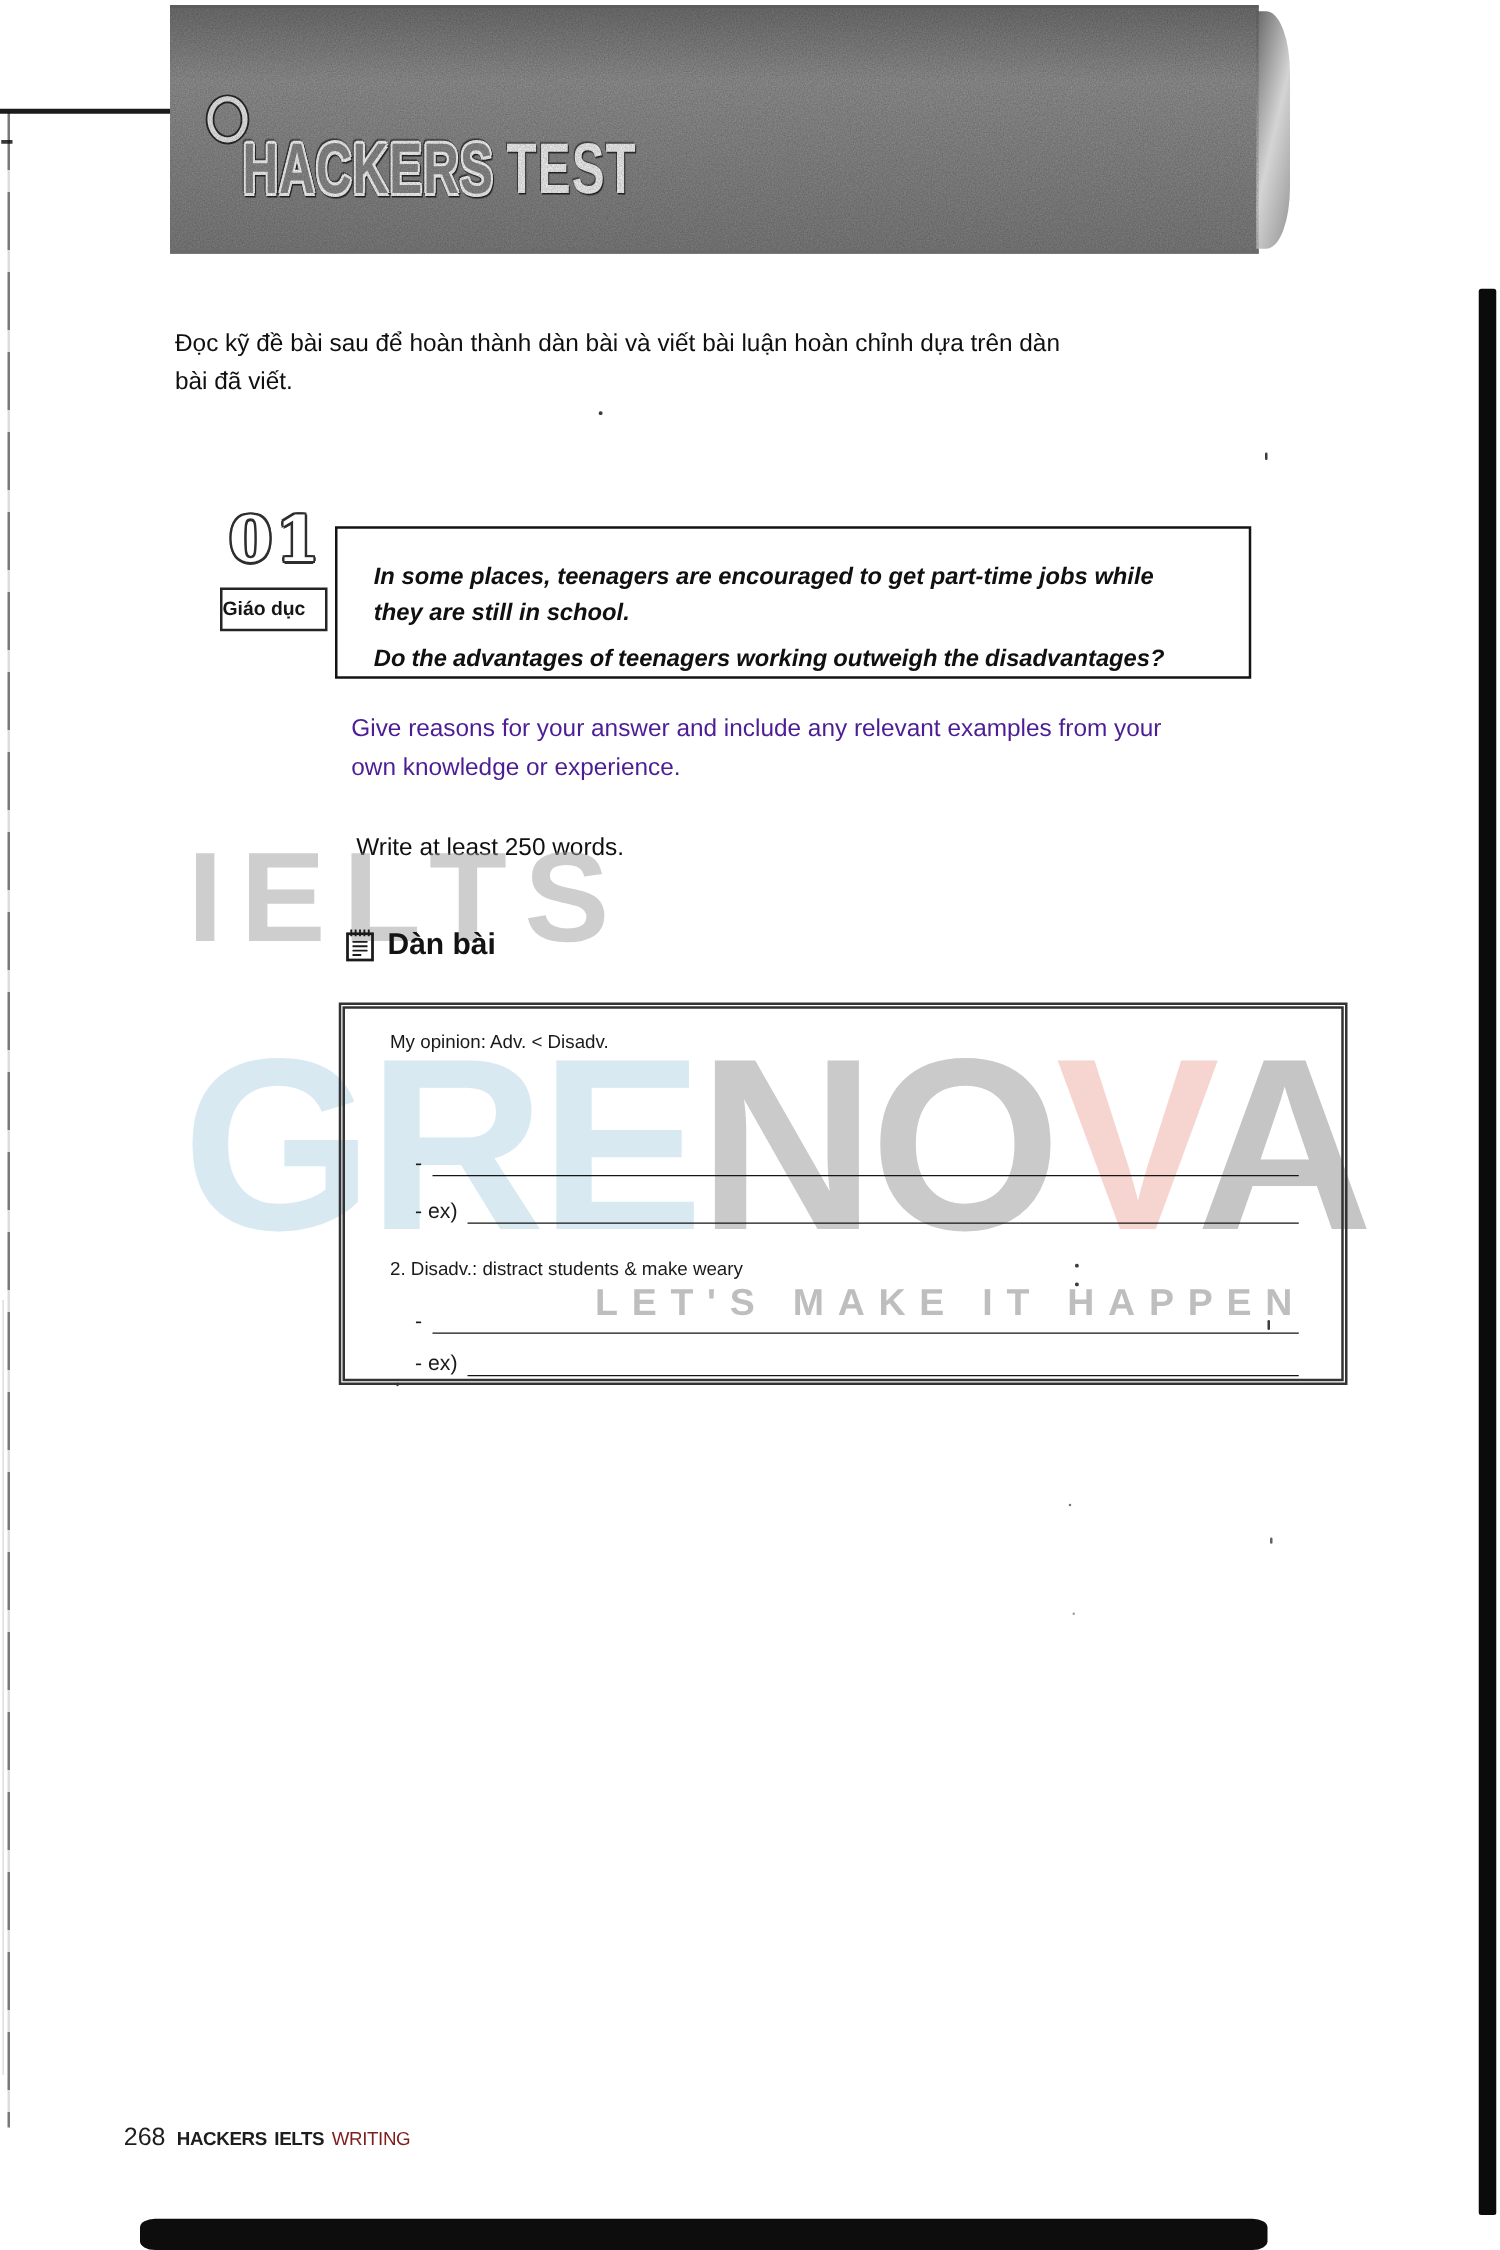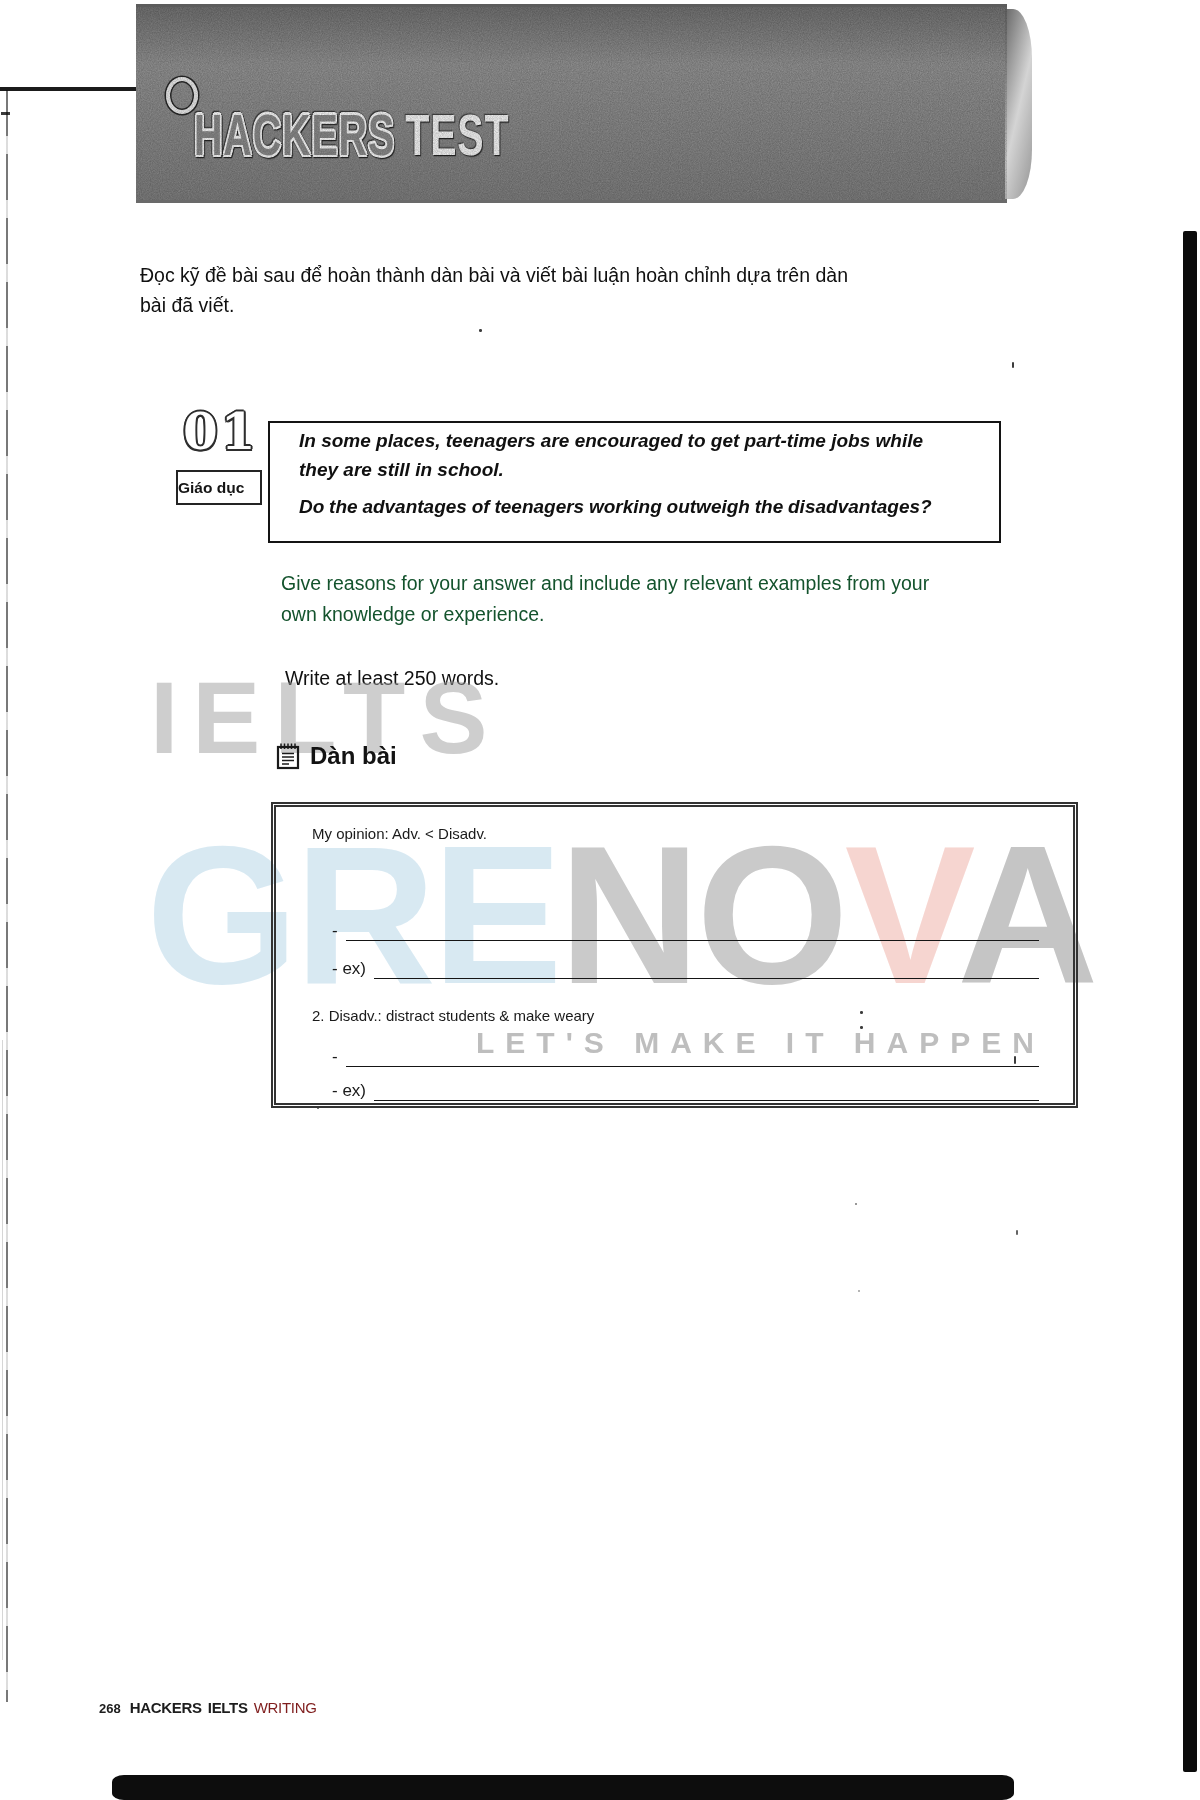--- a/index.html
+++ b/index.html
@@ -66,25 +66,25 @@
     font-size:50px;font-weight:bold;letter-spacing:3px;color:#fff;
     text-shadow:2px 0 0 #2e2e2e,-2px 0 0 #2e2e2e,0 2px 0 #2e2e2e,0 -2px 0 #2e2e2e,
       1.5px 1.5px 0 #2e2e2e,-1.5px -1.5px 0 #2e2e2e,1.5px -1.5px 0 #2e2e2e,-1.5px 1.5px 0 #2e2e2e;
   }
   .qcat{
     left:176px;top:470px;width:82px;height:31px;border:2px solid #242424;
     font-size:15.5px;font-weight:600;text-align:left;line-height:31px;color:#151515;
   }
   .qbox{
     left:268px;top:421px;width:733px;height:122px;border:2.5px solid #141414;
-    box-sizing:border-box;padding:4px 28px 0 29px;background:transparent;z-index:2;
+    box-sizing:border-box;padding:25px 28px 0 29px;background:transparent;z-index:2;
   }
   .qbox p{margin:0;font-size:19px;font-weight:bold;font-style:italic;line-height:1.5;color:#101010;}
   .qbox .q2{margin-top:9px;word-spacing:-0.5px;}
-  .note{left:281px;top:568px;width:810px;font-size:19.5px;line-height:1.58;color:#14532d;}
+  .note{left:281px;top:568px;width:810px;font-size:19.5px;line-height:1.58;color:#4c1d95;}
   .write{left:281px;top:663px;font-size:19.5px;color:#101010;}
 
   
   .outline-head{left:276px;top:742px;display:flex;align-items:flex-end;z-index:2;}
   .outline-head .lbl{font-size:24px;font-weight:bold;margin-left:10px;color:#131313;}
 
   
   .wm{z-index:1;white-space:nowrap;pointer-events:none;}
   .wm-ielts{left:150px;top:660px;font-size:102px;font-weight:bold;letter-spacing:14px;color:rgba(158,158,158,.5);}
   .wm-brand{left:146px;top:818px;font-size:196px;font-weight:bold;letter-spacing:-4px;line-height:1;opacity:.55;}
@@ -99,21 +99,21 @@
   .outline-box .op{top:18px;}
   .outline-box .it1{top:72px;}
   .outline-box .it2{top:200px;}
   .blank{position:absolute;left:56px;right:34px;height:30px;display:flex;align-items:flex-end;font-size:17px;color:#1a1a1a;}
   .blank .line{flex:1;margin-left:8px;border-bottom:1.6px solid #151515;height:100%;}
   .b1{top:104px;}.b2{top:142px;}.b3{top:232px;}.b4{top:262px;}
   .b3{top:230px;}.b4{top:264px;}
 
   
   .footer{left:99px;top:1699px;display:flex;align-items:baseline;gap:9px;color:#1d1d1d;}
-  .footer .pg{font-size:13px;font-weight:bold;}
+  .footer .pg{font-size:20px;font-weight:normal;}
   .footer .brand{font-size:15px;font-weight:700;letter-spacing:-.3px;}
   .footer .series{font-size:15px;font-weight:800;letter-spacing:-.3px;margin-left:-3px;}
   .footer .wtitle{font-size:15px;font-weight:400;letter-spacing:-.3px;margin-left:-3px;color:#7f1d1d;}
 </style>
 </head>
 <body>
 
 <div class="abs scan-hline"></div>
 <div class="abs scan-dash"></div>
 <div class="abs scan-vline"></div>

